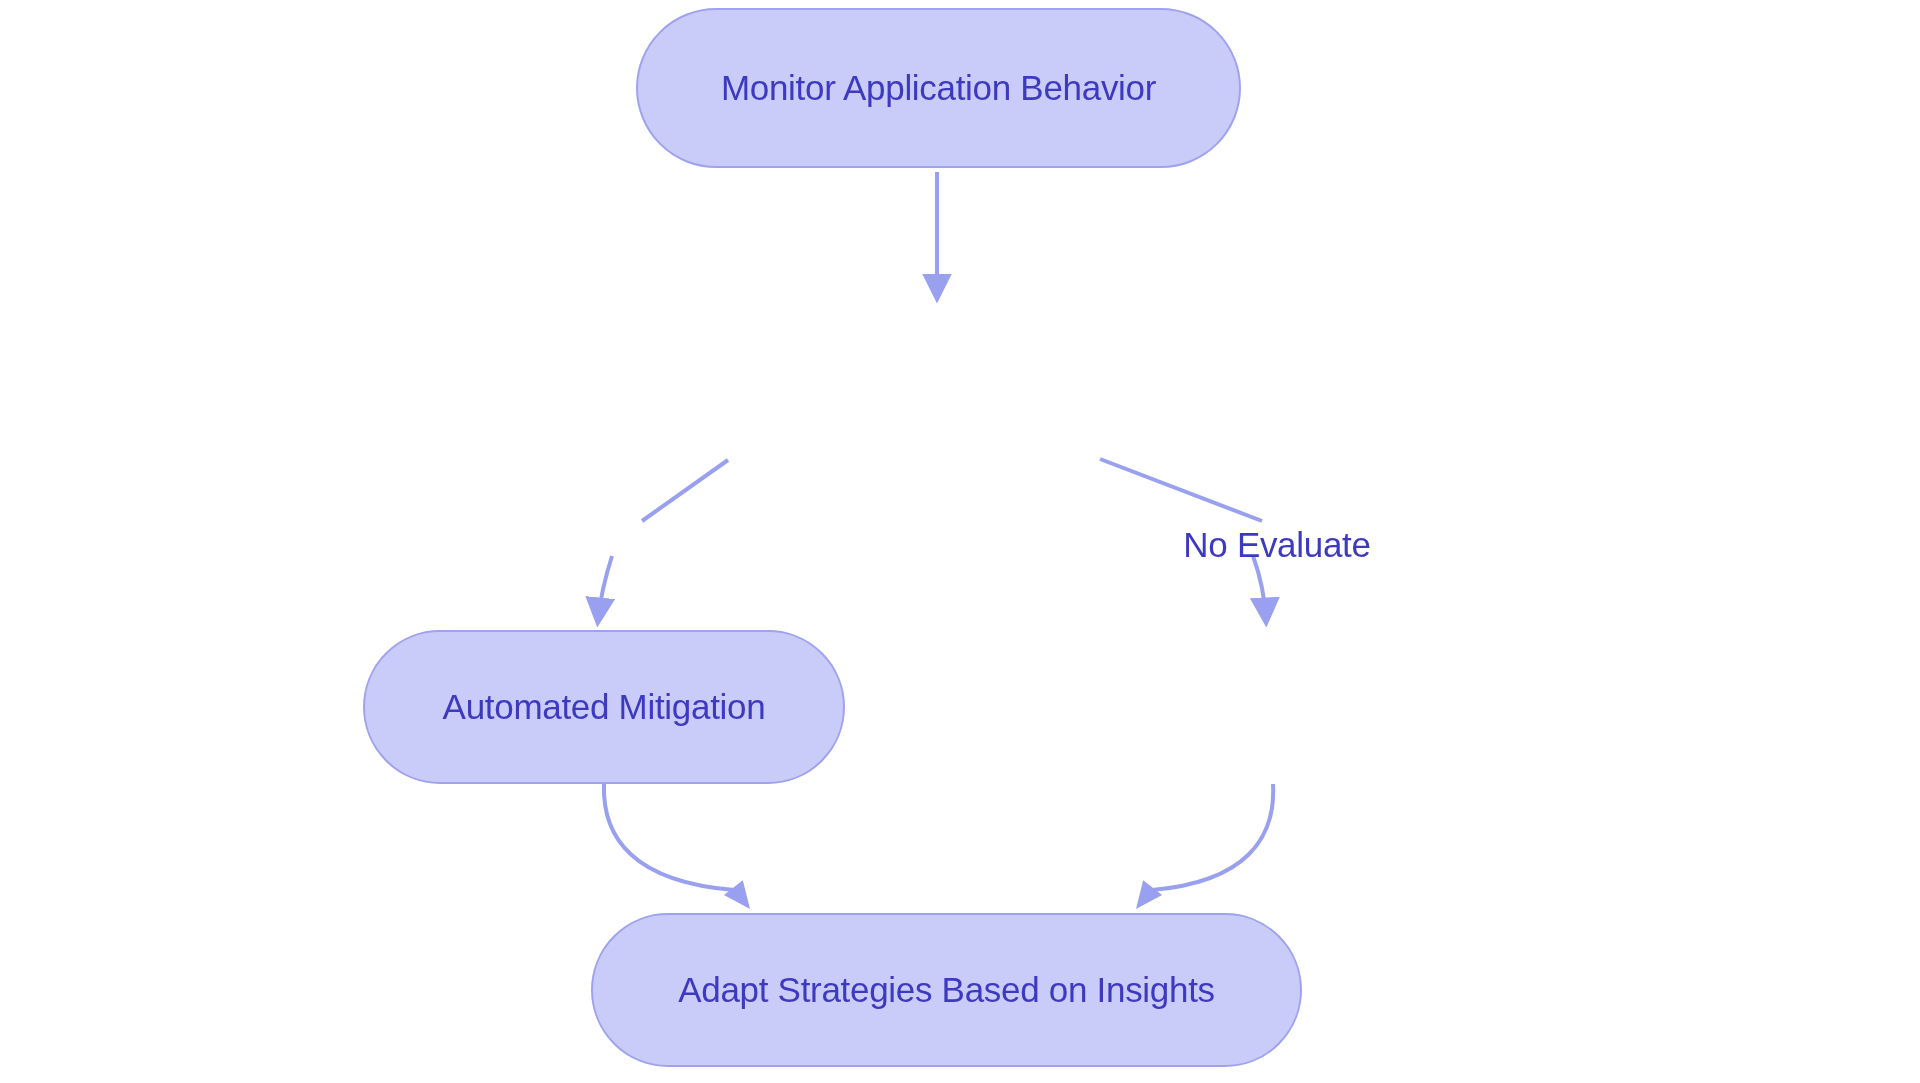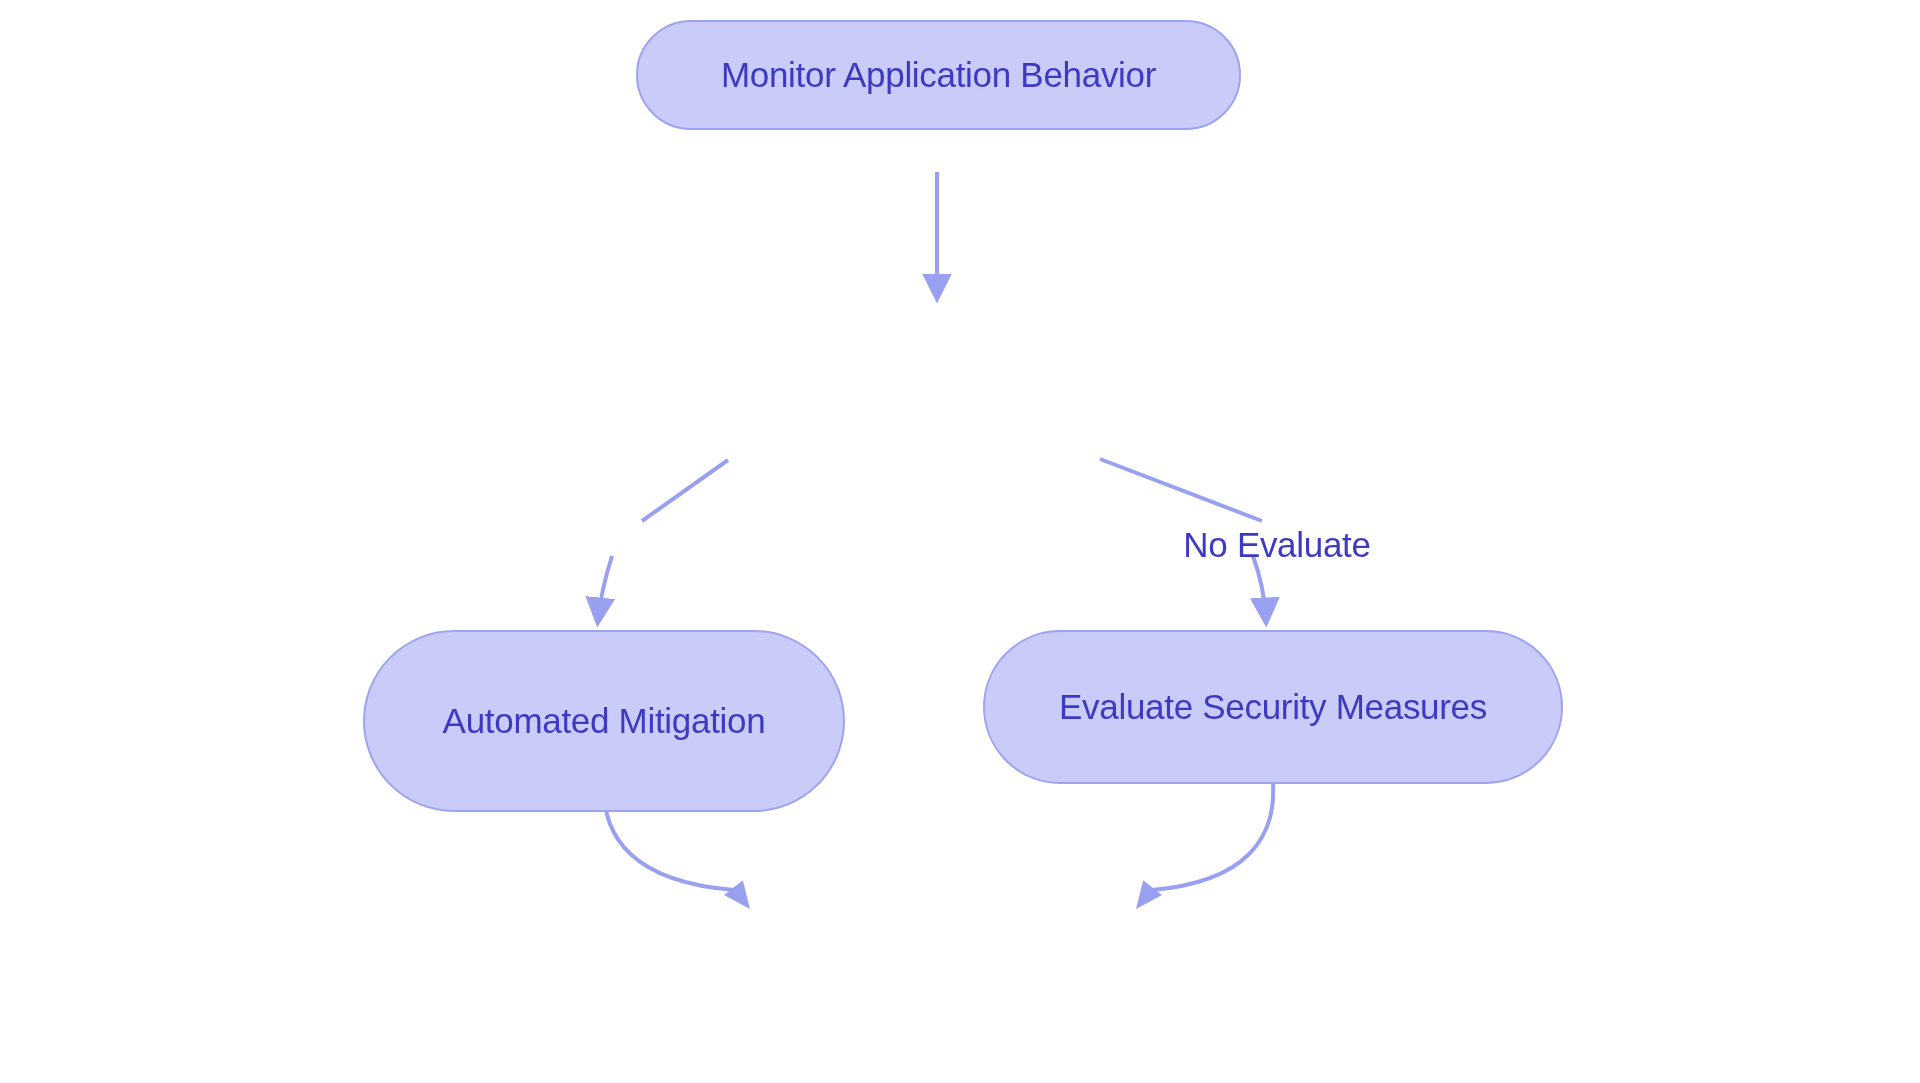--- a/index.html
+++ b/index.html
@@ -80,30 +80,30 @@
 
     <path class="edge-line" d="M 1253 556 C 1261 578, 1265 600, 1266 620" marker-end="url(#arrowhead)"></path>
 
     <path class="edge-line" d="M 604 784 C 602 838, 634 882, 734 890"></path>
     <polygon class="arrow-head" points="0,0 -12,-27 12,-27" transform="translate(750,909) rotate(-38)"></polygon>
 
     <path class="edge-line" d="M 1273 784 C 1276 838, 1246 882, 1152 890"></path>
     <polygon class="arrow-head" points="0,0 -12,-27 12,-27" transform="translate(1136,909) rotate(38)"></polygon>
   </svg>
 
-  <div class="node" style="left:636px; top:20px; width:605px; height:110px;align-items:center;">
+  <div class="node" style="left:636px; top:8px; width:605px; height:160px;align-items:center;">
     <span class="node-label">Monitor Application Behavior</span>
   </div>
 
 
-  <div class="node" style="left:363px; top:630px; width:482px; height:182px;">
+  <div class="node" style="left:363px; top:630px; width:482px; height:154px;">
     <span class="node-label">Automated Mitigation</span>
   </div>
 
-  <div class="node" style="left:983px; top:630px; width:580px; height:154px;">
-    <span class="node-label">Evaluate Security Measures</span>
+
+  <div class="node" style="left:591px; top:913px; width:711px; height:154px;">
+    <span class="node-label">Adapt Strategies Based on Insights</span>
   </div>
-
 
 
   <div class="edge-label" style="left:1277px; top:545px;">No Evaluate</div>
 
 </div>
 
 </body></html>

